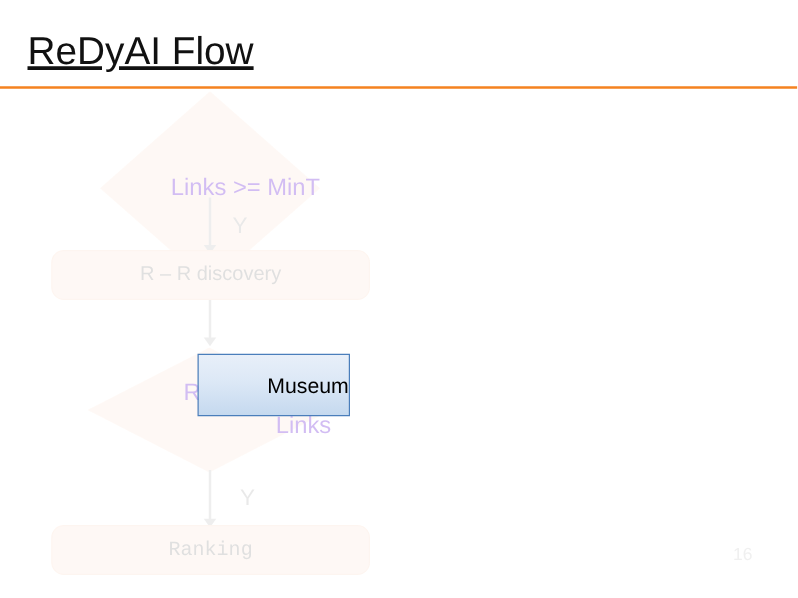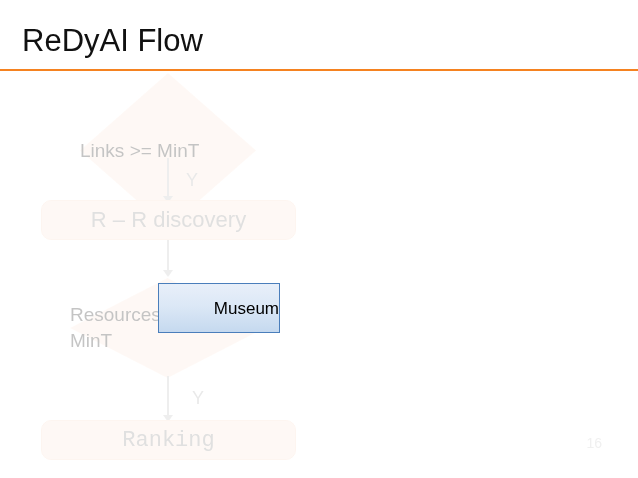--- a/index.html
+++ b/index.html
@@ -22,20 +22,21 @@
   #slide-title {
     position: absolute;
     left: 22px;
     top: 21px;
     font-size: 31px;
     line-height: 40px;
     color: #111111;
     font-weight: normal;
     letter-spacing: 0px;
     white-space: nowrap;
+    text-decoration: underline;
   }
   #title-rule {
     position: absolute;
     left: 0px;
     top: 69px;
     width: 638px;
     height: 2px;
     background: #F58220;
   }
 
@@ -49,21 +50,21 @@
     opacity: 0.30;
   }
 
   .proc {
     position: absolute;
     box-sizing: border-box;
     background: #FDEBE0;
     border: 1px solid #FBDFCF;
     border-radius: 10px;
     color: #9a9a9a;
-    font-size: 22px;
+    font-size: 16px;
     display: flex;
     align-items: center;
     justify-content: center;
     text-align: center;
     white-space: nowrap;
   }
 
   .diamond-wrap {
     position: absolute;
   }
@@ -77,23 +78,23 @@
     clip-path: polygon(50% 0%, 100% 50%, 50% 100%, 0% 50%);
   }
   .diamond-label {
     position: absolute;
     left: 0;
     top: 0;
     width: 100%;
     height: 100%;
     display: flex;
     flex-direction: column;
-    align-items: flex-start;
+    align-items: flex-end;
     justify-content: center;
-    color: #404040;
+    color: #6d28d9;
     font-size: 19px;
     line-height: 26px;
     text-align: center;
     white-space: nowrap;
   }
 
   .connector {
     position: absolute;
     width: 2px;
     background: #c9c9c9;
@@ -168,21 +169,21 @@
       <span>R – R discovery</span>
     </div>
 
     <div class="connector" style="left:167px; top:170px; height:32px;"></div>
     <div class="arrowhead" style="left:163px; top:200px;"></div>
 
     <div class="diamond-wrap" style="left:70px; top:208px; width:195px; height:100px;">
       <div class="diamond-shape"></div>
       <div class="diamond-label">
         <span>Resources &gt;=</span>
-        <span>MinT</span>
+        <span>Links</span>
       </div>
     </div>
 
     <div class="connector" style="left:167px; top:306px; height:42px;"></div>
     <div class="arrowhead" style="left:163px; top:345px;"></div>
     <div class="branch-label" style="left:192px; top:318px;">Y</div>
 
     <div class="proc" style="left:41px; top:350px; width:255px; height:40px;font-family:Liberation Mono, monospace;">
       <span>Ranking</span>
     </div>

